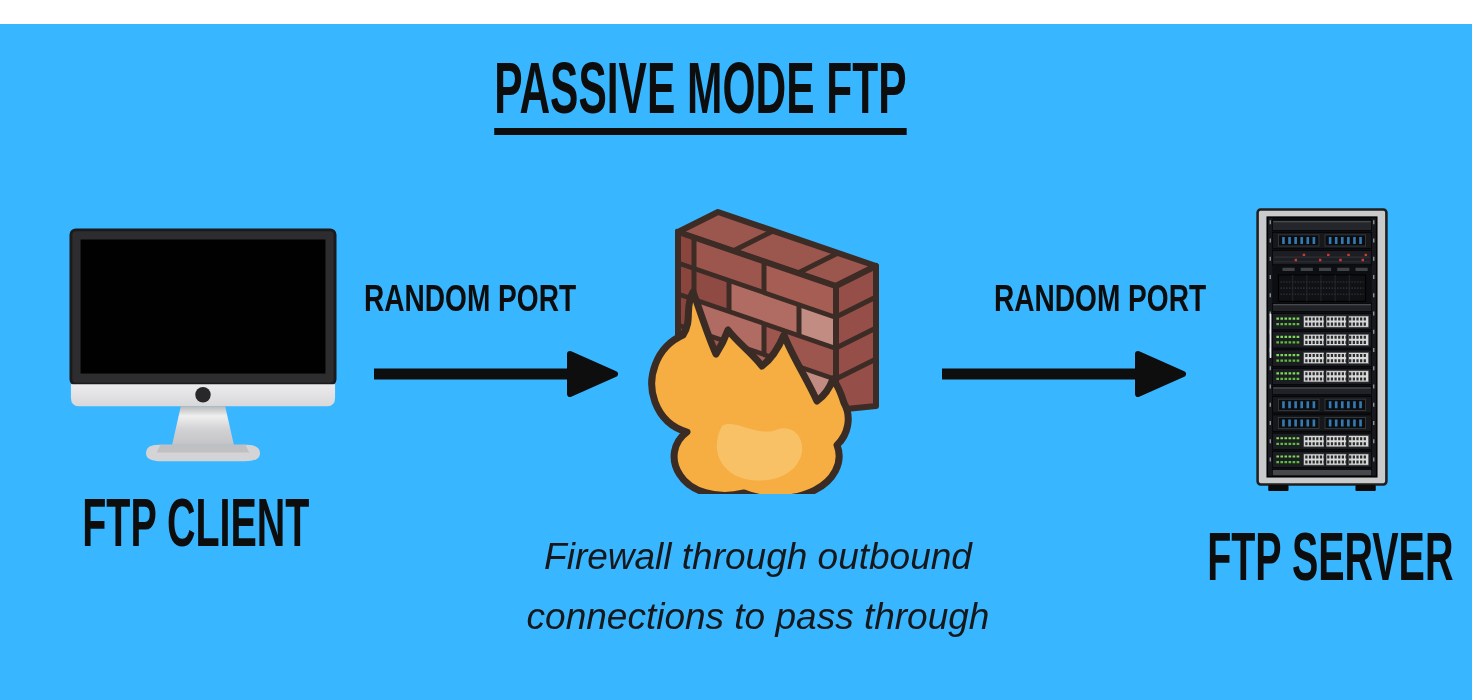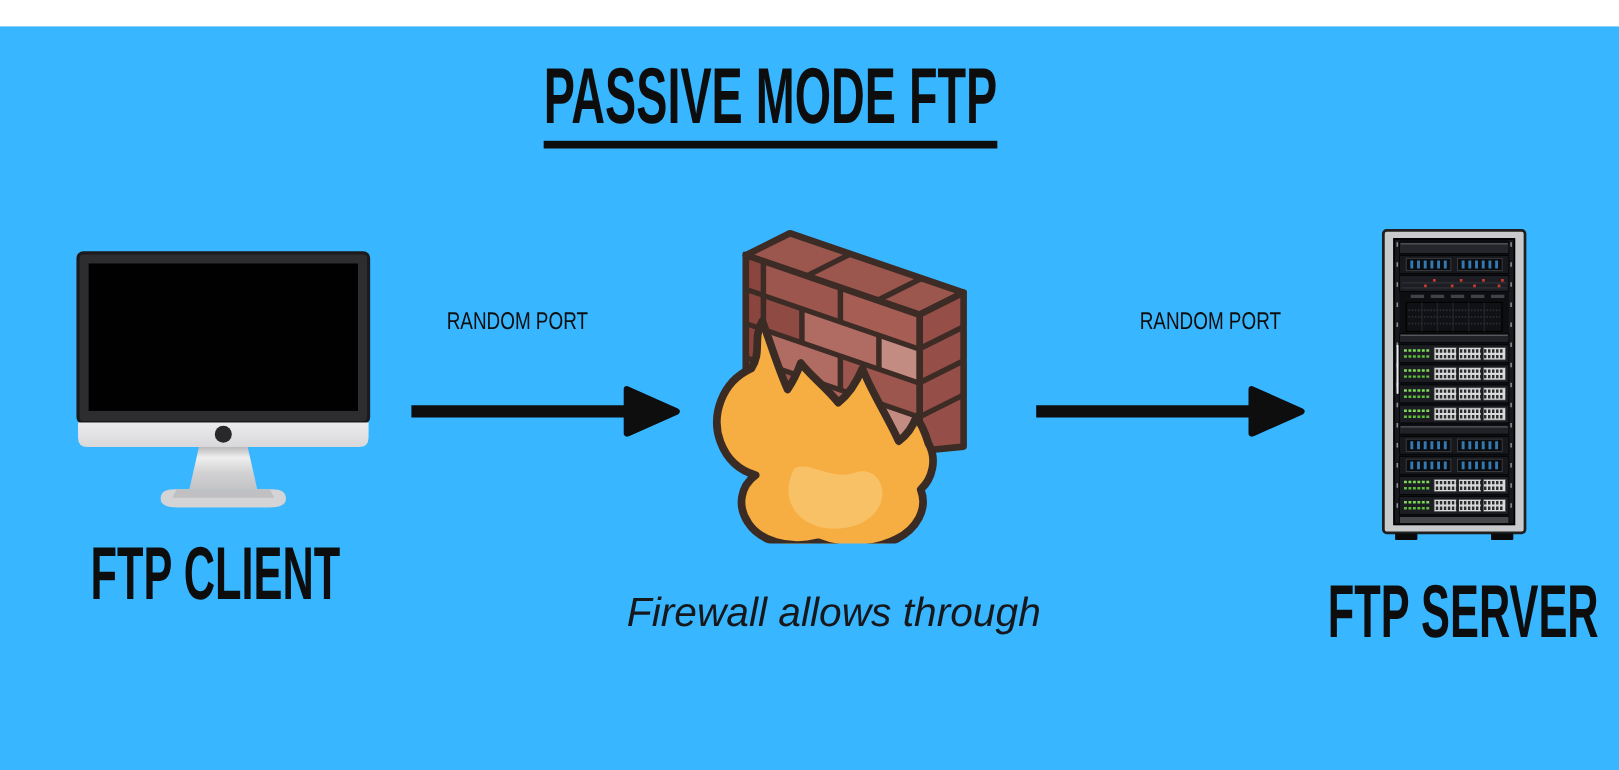--- a/index.html
+++ b/index.html
@@ -24,21 +24,21 @@
     padding-bottom:4px;line-height:1.0;
   }
 
   
   .node-label{font-size:68px;font-weight:700;line-height:1;}
   .client-label-wrap{left:0;top:464px;width:388px;text-align:left;}
   .server-label-wrap{left:1118px;top:498px;width:400px;text-align:center;}
   .node-label .cond{transform:scaleX(.58);}
 
   
-  .flow-label{font-size:22px;font-weight:400;line-height:1;}
+  .flow-label{font-size:36px;font-weight:700;line-height:1;}
   .flow-label .cond{transform:scaleX(.78);}
   .flow1-label{left:320px;top:257px;width:300px;text-align:center;}
   .flow2-label{left:950px;top:257px;width:300px;text-align:center;}
 
   
   .caption{
     left:458px;top:503px;width:600px;text-align:center;
     font-style:italic;font-size:37px;line-height:60px;color:#16181c;
     font-weight:400;
   }
@@ -136,21 +136,22 @@
       <path d="M73,98 C64,114 73,126 63,141 C36,153 26,184 35,208 C41,224 53,234 67,238
                C53,248 50,266 60,281 C70,297 96,306 124,299 C145,308 176,306 195,296
                C213,287 224,269 217,251 C228,241 232,223 224,209 C221,199 218,192 213,185
                C209,196 204,202 197,207 C186,183 172,162 164,141 C158,155 150,166 142,172
                C131,158 116,147 108,136 C104,147 100,154 96,160 C87,140 80,116 73,98 Z" fill="#f6ad41" stroke="#3a2b25" stroke-width="7" stroke-linejoin="round"></path>
       <path d="M102,232 C90,254 99,278 125,285 C152,291 178,280 182,258 C184,241 171,230 156,236 C137,243 114,224 102,232 Z" fill="#f9c166"></path>
     </g>
   </svg>
 
   <div class="abs caption">
-    <div>Firewall allows through</div>
+    <div>Firewall through outbound</div>
+    <div>connections to pass through</div>
   </div>
 
   <div class="abs flow2-label flow-label">
     <span class="cond">RANDOM PORT</span>
   </div>
   <svg class="abs arrow2" width="248" height="46" viewBox="0 0 248 46">
     <line x1="2" y1="23" x2="202" y2="23" stroke="#0e0e0e" stroke-width="11"></line>
     <path d="M198,3 L243,23 L198,43 Z" fill="#0e0e0e" stroke="#0e0e0e" stroke-width="6" stroke-linejoin="round"></path>
   </svg>
 

